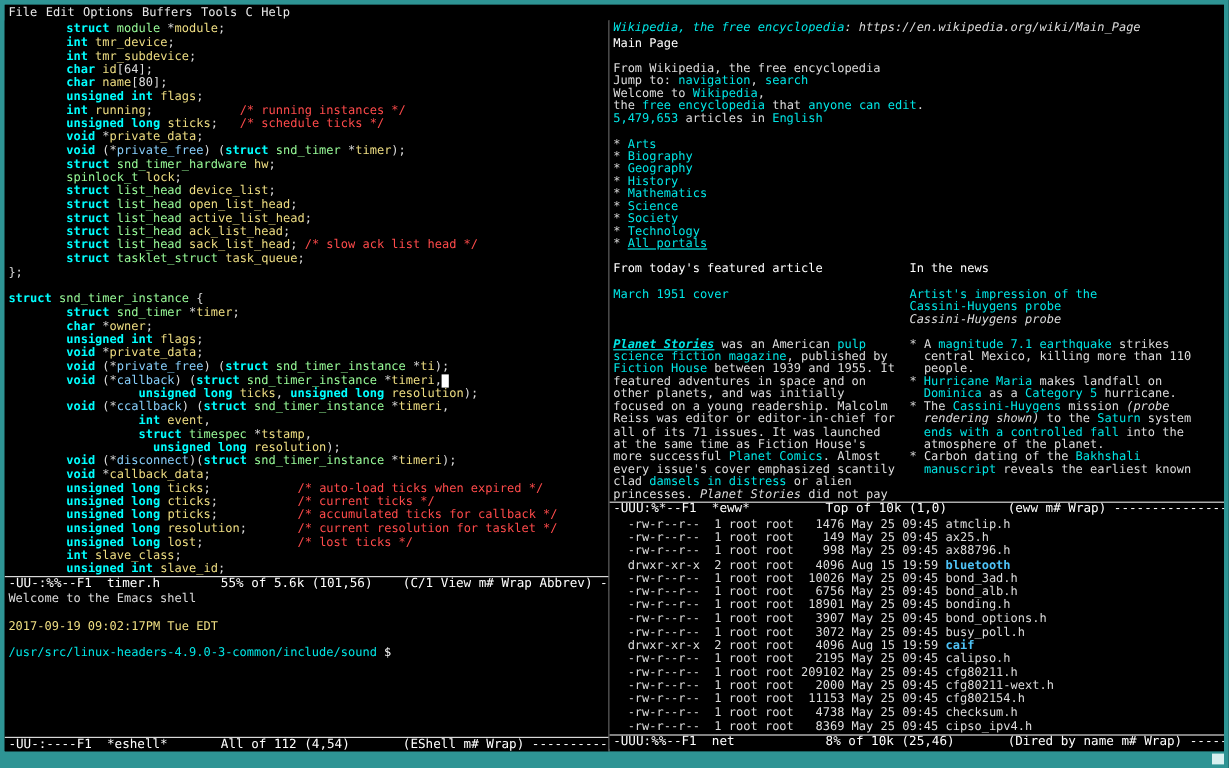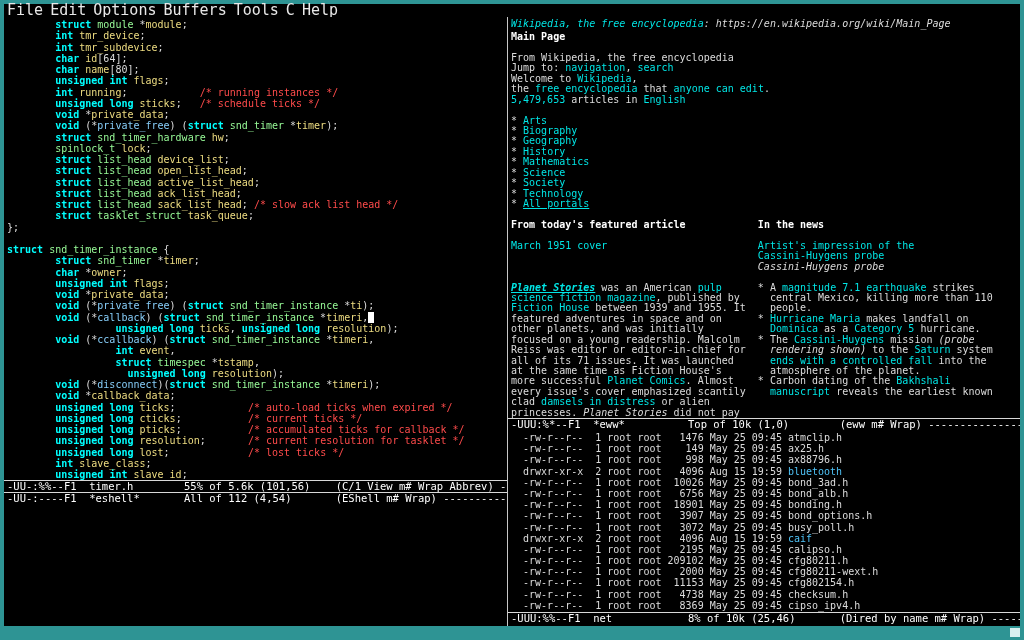--- a/index.html
+++ b/index.html
@@ -1,19 +1,19 @@
 <!DOCTYPE html>
 <html><head>
 <meta charset="utf-8">
 <style>
   *{box-sizing:border-box;margin:0;padding:0}
   html,body{width:1024px;height:640px;overflow:hidden}
   body{background:#2e9494;position:relative;font-family:"DejaVu Sans Mono",monospace}
   .frame{position:absolute;left:4px;top:4px;width:1016px;height:622px;background:#000}
-  .menubar{height:13px;line-height:13px;font-size:15px;color:#e8e8e8;white-space:pre;padding-left:3px;background:#000}
+  .menubar{height:13px;line-height:13px;font-size:10px;color:#e8e8e8;white-space:pre;padding-left:3px;background:#000}
   .menu-item{margin-right:7px;display:inline-block}
   .columns{display:flex;height:609px}
   .left-col{width:504px;border-right:1px solid #c8c8c8;display:flex;flex-direction:column;background:#000}
   .right-col{flex:1;min-width:0;display:flex;flex-direction:column;background:#000}
   .pane{white-space:pre;overflow:hidden;font-size:10px;color:#dcdcdc;padding:2px 0 0 3px;background:#000}
   #code-pane{height:463px}
   #eshell-pane{flex:1}
   #eww-header{height:13px;padding-top:1px}
   #eww-pane{height:388px;font-size:10px}
   #dired-pane{height:182px}
@@ -22,41 +22,42 @@
   #code-pane .tl{height:11.25px;line-height:11.25px}
   #eshell-pane .tl{height:11.3px;line-height:11.3px}
   #eww-pane .tl{height:10.45px;line-height:10.45px}
   #eww-header .tl{height:12px;line-height:12px}
   #dired-pane .tl{height:11.2px;line-height:11.2px}
   .k{color:#00ffff;font-weight:bold}
   .t{color:#98fb98}
   .v{color:#eedd82}
   .f{color:#87cefa}
   .c{color:#ff4b4b}
-  .b{color:#ffffff;font-weight:bold}
+  .b{color:#ffffff;font-weight:normal}
   .l{color:#00e5e5;}
   .bl{color:#00e5e5;text-decoration:underline;font-weight:normal}
   .bil{color:#00e5e5;text-decoration:underline;font-weight:bold;font-style:italic}
   .i{font-style:italic}
   .y{color:#eedd82}
   .p{color:#00e5e5}
-  .d{color:#4fc3f7;font-weight:normal}
+  .d{color:#4fc3f7;font-weight:bold}
   .cur{background:#ffffff;color:#000000}
   .hi{color:#00e5e5;font-style:italic}
   .grip{position:absolute;right:4px;bottom:3px;width:10px;height:9px;background:#d8f0f0}
 </style>
 </head>
 <body>
 
 <div class="frame">
   <div class="menubar" id="menu-bar"><span class="menu-item">File</span><span class="menu-item">Edit</span><span class="menu-item">Options</span><span class="menu-item">Buffers</span><span class="menu-item">Tools</span><span class="menu-item">C</span><span class="menu-item">Help</span></div>
   <div class="columns">
     <div class="left-col">
       <div class="pane" id="code-pane"><div class="tl"><span>        </span><span class="k">struct</span><span> </span><span class="t">module</span><span> *</span><span class="v">module</span><span>;</span></div><div class="tl"><span>        </span><span class="k">int</span><span> </span><span class="v">tmr_device</span><span>;</span></div><div class="tl"><span>        </span><span class="k">int</span><span> </span><span class="v">tmr_subdevice</span><span>;</span></div><div class="tl"><span>        </span><span class="k">char</span><span> </span><span class="v">id</span><span>[64];</span></div><div class="tl"><span>        </span><span class="k">char</span><span> </span><span class="v">name</span><span>[80];</span></div><div class="tl"><span>        </span><span class="k">unsigned</span><span> </span><span class="k">int</span><span> </span><span class="v">flags</span><span>;</span></div><div class="tl"><span>        </span><span class="k">int</span><span> </span><span class="v">running</span><span>;            </span><span class="c">/* running instances */</span></div><div class="tl"><span>        </span><span class="k">unsigned</span><span> </span><span class="k">long</span><span> </span><span class="v">sticks</span><span>;   </span><span class="c">/* schedule ticks */</span></div><div class="tl"><span>        </span><span class="k">void</span><span> *</span><span class="v">private_data</span><span>;</span></div><div class="tl"><span>        </span><span class="k">void</span><span> (*</span><span class="f">private_free</span><span>) (</span><span class="k">struct</span><span> </span><span class="t">snd_timer</span><span> *</span><span class="v">timer</span><span>);</span></div><div class="tl"><span>        </span><span class="k">struct</span><span> </span><span class="t">snd_timer_hardware</span><span> </span><span class="v">hw</span><span>;</span></div><div class="tl"><span>        </span><span class="t">spinlock_t</span><span> </span><span class="v">lock</span><span>;</span></div><div class="tl"><span>        </span><span class="k">struct</span><span> </span><span class="t">list_head</span><span> </span><span class="v">device_list</span><span>;</span></div><div class="tl"><span>        </span><span class="k">struct</span><span> </span><span class="t">list_head</span><span> </span><span class="v">open_list_head</span><span>;</span></div><div class="tl"><span>        </span><span class="k">struct</span><span> </span><span class="t">list_head</span><span> </span><span class="v">active_list_head</span><span>;</span></div><div class="tl"><span>        </span><span class="k">struct</span><span> </span><span class="t">list_head</span><span> </span><span class="v">ack_list_head</span><span>;</span></div><div class="tl"><span>        </span><span class="k">struct</span><span> </span><span class="t">list_head</span><span> </span><span class="v">sack_list_head</span><span>; </span><span class="c">/* slow ack list head */</span></div><div class="tl"><span>        </span><span class="k">struct</span><span> </span><span class="t">tasklet_struct</span><span> </span><span class="v">task_queue</span><span>;</span></div><div class="tl"><span>};</span></div><div class="tl"></div><div class="tl"><span class="k">struct</span><span> </span><span class="t">snd_timer_instance</span><span> {</span></div><div class="tl"><span>        </span><span class="k">struct</span><span> </span><span class="t">snd_timer</span><span> *</span><span class="v">timer</span><span>;</span></div><div class="tl"><span>        </span><span class="k">char</span><span> *</span><span class="v">owner</span><span>;</span></div><div class="tl"><span>        </span><span class="k">unsigned</span><span> </span><span class="k">int</span><span> </span><span class="v">flags</span><span>;</span></div><div class="tl"><span>        </span><span class="k">void</span><span> *</span><span class="v">private_data</span><span>;</span></div><div class="tl"><span>        </span><span class="k">void</span><span> (*</span><span class="f">private_free</span><span>) (</span><span class="k">struct</span><span> </span><span class="t">snd_timer_instance</span><span> *</span><span class="v">ti</span><span>);</span></div><div class="tl"><span>        </span><span class="k">void</span><span> (*</span><span class="f">callback</span><span>) (</span><span class="k">struct</span><span> </span><span class="t">snd_timer_instance</span><span> *</span><span class="v">timeri</span><span>,</span><span class="cur"> </span></div><div class="tl"><span>                  </span><span class="k">unsigned</span><span> </span><span class="k">long</span><span> </span><span class="v">ticks</span><span>, </span><span class="k">unsigned</span><span> </span><span class="k">long</span><span> </span><span class="v">resolution</span><span>);</span></div><div class="tl"><span>        </span><span class="k">void</span><span> (*</span><span class="f">ccallback</span><span>) (</span><span class="k">struct</span><span> </span><span class="t">snd_timer_instance</span><span> *</span><span class="v">timeri</span><span>,</span></div><div class="tl"><span>                  </span><span class="k">int</span><span> </span><span class="v">event</span><span>,</span></div><div class="tl"><span>                  </span><span class="k">struct</span><span> </span><span class="t">timespec</span><span> *</span><span class="v">tstamp</span><span>,</span></div><div class="tl"><span>                    </span><span class="k">unsigned</span><span> </span><span class="k">long</span><span> </span><span class="v">resolution</span><span>);</span></div><div class="tl"><span>        </span><span class="k">void</span><span> (*</span><span class="f">disconnect</span><span>)(</span><span class="k">struct</span><span> </span><span class="t">snd_timer_instance</span><span> *</span><span class="v">timeri</span><span>);</span></div><div class="tl"><span>        </span><span class="k">void</span><span> *</span><span class="v">callback_data</span><span>;</span></div><div class="tl"><span>        </span><span class="k">unsigned</span><span> </span><span class="k">long</span><span> </span><span class="v">ticks</span><span>;            </span><span class="c">/* auto-load ticks when expired */</span></div><div class="tl"><span>        </span><span class="k">unsigned</span><span> </span><span class="k">long</span><span> </span><span class="v">cticks</span><span>;           </span><span class="c">/* current ticks */</span></div><div class="tl"><span>        </span><span class="k">unsigned</span><span> </span><span class="k">long</span><span> </span><span class="v">pticks</span><span>;           </span><span class="c">/* accumulated ticks for callback */</span></div><div class="tl"><span>        </span><span class="k">unsigned</span><span> </span><span class="k">long</span><span> </span><span class="v">resolution</span><span>;       </span><span class="c">/* current resolution for tasklet */</span></div><div class="tl"><span>        </span><span class="k">unsigned</span><span> </span><span class="k">long</span><span> </span><span class="v">lost</span><span>;             </span><span class="c">/* lost ticks */</span></div><div class="tl"><span>        </span><span class="k">int</span><span> </span><span class="v">slave_class</span><span>;</span></div><div class="tl"><span>        </span><span class="k">unsigned</span><span> </span><span class="k">int</span><span> </span><span class="v">slave_id</span><span>;</span></div></div>
       <div class="modeline">-UU-:%%--F1  timer.h        55% of 5.6k (101,56)    (C/1 View m# Wrap Abbrev) ----------------------------------------------------</div>
+      <div class="pane" id="eshell-pane"><div class="tl"><span>Welcome to the Emacs shell</span></div><div class="tl"></div><div class="tl"><span class="y">2017-09-19 09:02:17PM Tue EDT</span></div><div class="tl"></div><div class="tl"><span class="p">/usr/src/linux-headers-4.9.0-3-common/include/sound</span><span class="b"> $</span></div></div>
       <div class="modeline">-UU-:----F1  *eshell*       All of 112 (4,54)       (EShell m# Wrap) -------------------------------------------------------------</div>
     </div>
     <div class="right-col">
       <div class="pane" id="eww-header"><div class="tl"><span class="hi">Wikipedia, the free encyclopedia</span><span class="i">: https://en.wikipedia.org/wiki/Main_Page</span></div></div>
       <div class="pane" id="eww-pane"><div class="tl"><span class="b">Main Page</span></div><div class="tl"></div><div class="tl"><span>From Wikipedia, the free encyclopedia</span></div><div class="tl"><span>Jump to: </span><span class="l">navigation</span><span>, </span><span class="l">search</span></div><div class="tl"><span>Welcome to </span><span class="l">Wikipedia</span><span>,</span></div><div class="tl"><span>the </span><span class="l">free</span><span> </span><span class="l">encyclopedia</span><span> that </span><span class="l">anyone can edit</span><span>.</span></div><div class="tl"><span class="l">5,479,653</span><span> articles in </span><span class="l">English</span></div><div class="tl"></div><div class="tl"><span>* </span><span class="l">Arts</span></div><div class="tl"><span>* </span><span class="l">Biography</span></div><div class="tl"><span>* </span><span class="l">Geography</span></div><div class="tl"><span>* </span><span class="l">History</span></div><div class="tl"><span>* </span><span class="l">Mathematics</span></div><div class="tl"><span>* </span><span class="l">Science</span></div><div class="tl"><span>* </span><span class="l">Society</span></div><div class="tl"><span>* </span><span class="l">Technology</span></div><div class="tl"><span>* </span><span class="bl">All portals</span></div><div class="tl"></div><div class="tl"><span class="b">From today's featured article</span><span>            </span><span class="b">In the news</span></div><div class="tl"></div><div class="tl"><span class="l">March 1951 cover</span><span>                         </span><span class="l">Artist's impression of the</span></div><div class="tl"><span>                                         </span><span class="l">Cassini-Huygens probe</span></div><div class="tl"><span>                                         </span><span class="i">Cassini-Huygens probe</span></div><div class="tl"></div><div class="tl"><span class="bil">Planet Stories</span><span> was an American </span><span class="l">pulp</span><span>      * A </span><span class="l">magnitude 7.1 earthquake</span><span> strikes</span></div><div class="tl"><span class="l">science fiction magazine</span><span>, published by</span><span>     central Mexico, killing more than 110</span></div><div class="tl"><span class="l">Fiction House</span><span> between 1939 and 1955. It</span><span>    people.</span></div><div class="tl"><span>featured adventures in space and on</span><span>      * </span><span class="l">Hurricane Maria</span><span> makes landfall on</span></div><div class="tl"><span>other planets, and was initially</span><span>           </span><span class="l">Dominica</span><span> as a </span><span class="l">Category 5</span><span> hurricane.</span></div><div class="tl"><span>focused on a young readership. Malcolm</span><span>   * The </span><span class="l">Cassini-Huygens</span><span> mission </span><span class="i">(probe</span></div><div class="tl"><span>Reiss was editor or editor-in-chief for</span><span>    </span><span class="i">rendering shown)</span><span> to the </span><span class="l">Saturn</span><span> system</span></div><div class="tl"><span>all of its 71 issues. It was launched</span><span>      </span><span class="l">ends with a controlled fall</span><span> into the</span></div><div class="tl"><span>at the same time as Fiction House's</span><span>        atmosphere of the planet.</span></div><div class="tl"><span>more successful </span><span class="l">Planet Comics</span><span>. Almost</span><span>    * Carbon dating of the </span><span class="l">Bakhshali</span></div><div class="tl"><span>every issue's cover emphasized scantily</span><span>    </span><span class="l">manuscript</span><span> reveals the earliest known</span></div><div class="tl"><span>clad </span><span class="l">damsels in distress</span><span> or alien</span></div><div class="tl"><span>princesses. </span><span class="i">Planet Stories</span><span> did not pay</span></div></div>
       <div class="modeline">-UUU:%*--F1  *eww*          Top of 10k (1,0)        (eww m# Wrap) ----------------------------------------------------------------</div>
       <div class="pane" id="dired-pane"><div class="tl"><span>  -rw-r--r--  1 root root   1476 May 25 09:45 </span><span>atmclip.h</span></div><div class="tl"><span>  -rw-r--r--  1 root root    149 May 25 09:45 </span><span>ax25.h</span></div><div class="tl"><span>  -rw-r--r--  1 root root    998 May 25 09:45 </span><span>ax88796.h</span></div><div class="tl"><span>  drwxr-xr-x  2 root root   4096 Aug 15 19:59 </span><span class="d">bluetooth</span></div><div class="tl"><span>  -rw-r--r--  1 root root  10026 May 25 09:45 </span><span>bond_3ad.h</span></div><div class="tl"><span>  -rw-r--r--  1 root root   6756 May 25 09:45 </span><span>bond_alb.h</span></div><div class="tl"><span>  -rw-r--r--  1 root root  18901 May 25 09:45 </span><span>bonding.h</span></div><div class="tl"><span>  -rw-r--r--  1 root root   3907 May 25 09:45 </span><span>bond_options.h</span></div><div class="tl"><span>  -rw-r--r--  1 root root   3072 May 25 09:45 </span><span>busy_poll.h</span></div><div class="tl"><span>  drwxr-xr-x  2 root root   4096 Aug 15 19:59 </span><span class="d">caif</span></div><div class="tl"><span>  -rw-r--r--  1 root root   2195 May 25 09:45 </span><span>calipso.h</span></div><div class="tl"><span>  -rw-r--r--  1 root root 209102 May 25 09:45 </span><span>cfg80211.h</span></div><div class="tl"><span>  -rw-r--r--  1 root root   2000 May 25 09:45 </span><span>cfg80211-wext.h</span></div><div class="tl"><span>  -rw-r--r--  1 root root  11153 May 25 09:45 </span><span>cfg802154.h</span></div><div class="tl"><span>  -rw-r--r--  1 root root   4738 May 25 09:45 </span><span>checksum.h</span></div><div class="tl"><span>  -rw-r--r--  1 root root   8369 May 25 09:45 </span><span>cipso_ipv4.h</span></div></div>
       <div class="modeline">-UUU:%%--F1  net            8% of 10k (25,46)       (Dired by name m# Wrap) -----------------------------------------------------</div>
     </div>
   </div>

